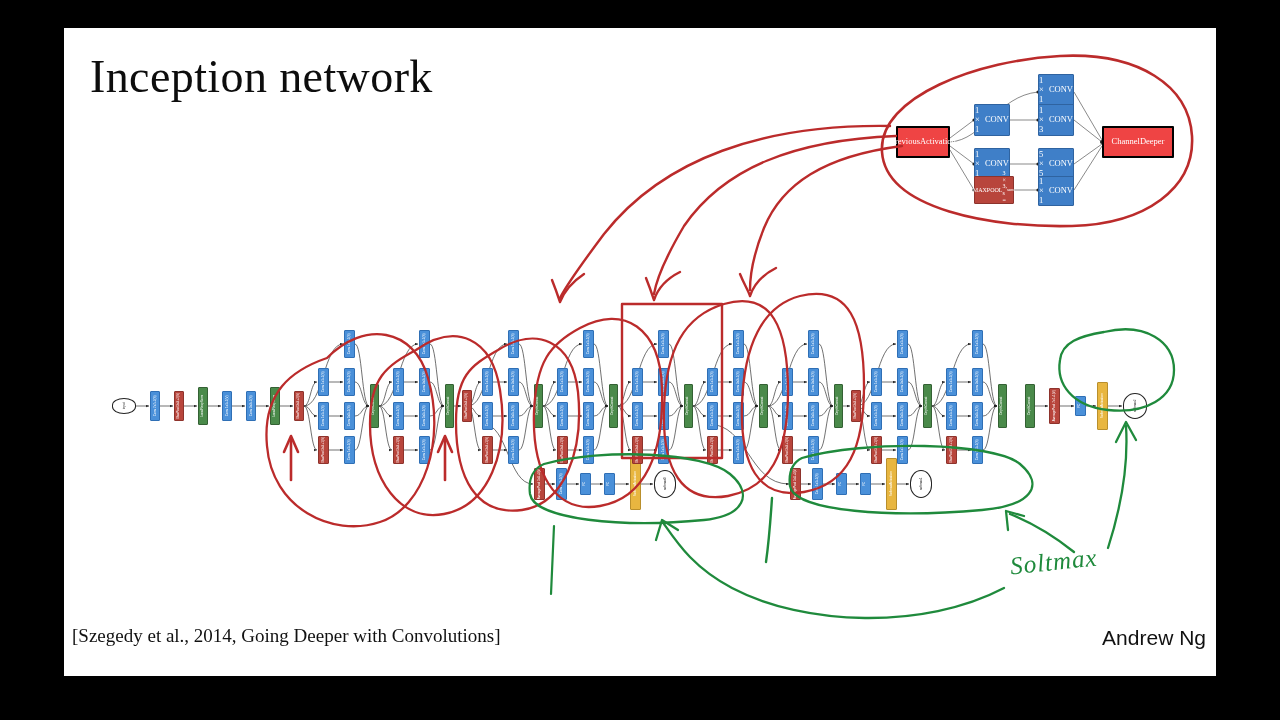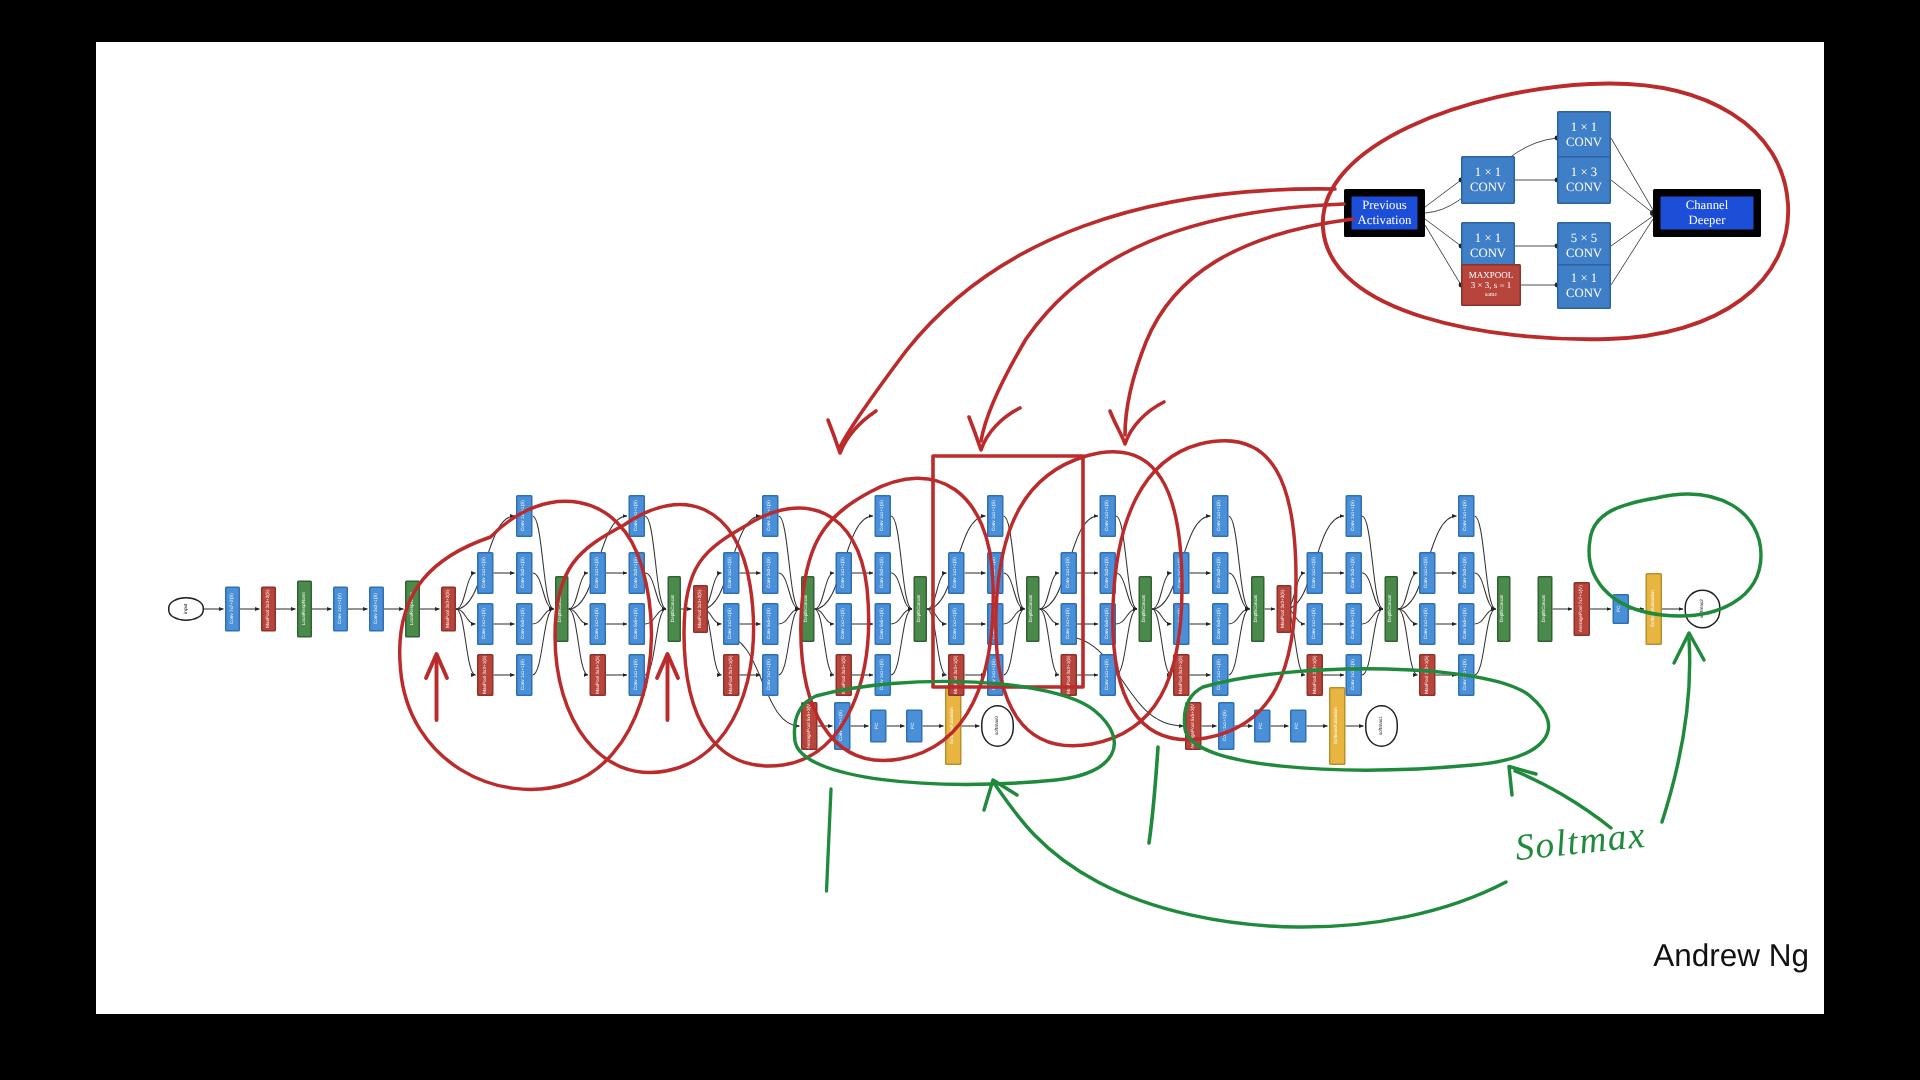--- a/index.html
+++ b/index.html
@@ -34,44 +34,46 @@
   .t-norm{background:#4a8a4a;border:0.6px solid #346134;}
   .t-soft{background:#e8b640;border:0.6px solid #b98f2c;}
   .t-fc{background:#4a90d9;border:0.6px solid #2f6fb5;}
   .t-out{background:#ffffff;border:0.8px solid #222;color:#111;
          border-radius:50%/45%;}
   .t-out span{font-size:3.1px;}
 
   
   #imod{position:absolute;left:824px;top:28px;width:280px;height:170px;}
   .ibox{position:absolute;box-sizing:border-box;display:flex;
-        flex-direction:column;align-items:center;justify-content:center;
+        flex-direction:row;align-items:center;justify-content:center;
         color:#fff;font-family:"Liberation Serif",serif;
-        font-size:8.5px;line-height:1.12;text-align:right;border-radius:1px;}
+        font-size:8.5px;line-height:1.12;text-align:left;border-radius:1px;}
   .iconv{background:#3f7fc8;border:1px solid #2f63a0;}
-  .igreen{background:#1d4ed8;border:5px solid #000000;}
+  .igreen{background:#ef4444;border:2px solid #000000;}
   .ired{background:#b8453c;border:1px solid #8c332c;}
   .ibox .sm{font-size:6px;}
   .ibox .xs{font-size:4px;}
 
   svg{position:absolute;left:0;top:0;overflow:visible;}
   .ink{fill:none;stroke-linecap:round;stroke-linejoin:round;}
   .red-ink{stroke:#bb2b2b;}
   .green-ink{stroke:#1f8a3c;}
   .thin{stroke:#3a3a3a;stroke-width:.6;fill:none;}
   #hand-softmax{position:absolute;left:946px;top:520px;
                 font-family:"Liberation Serif",serif;font-style:italic;
                 font-size:25px;color:#1f8a3c;transform:rotate(-6deg);
                 white-space:nowrap;letter-spacing:1px;}
 </style>
 </head>
 <body>
 
 <div id="slide">
 
+  <div id="title">Inception network</div>
+  <div id="citation">[Szegedy et al., 2014, Going Deeper with Convolutions]</div>
   <div id="signature">Andrew Ng</div>
 
   <div id="net" style="position:absolute;left:0;top:0;width:1152px;height:648px;">
       <svg width="1152" height="648" viewBox="0 0 1152 648">
         <defs>
           <marker id="ah" markerWidth="5" markerHeight="5" refX="4.2" refY="1.8" orient="auto">
             <path d="M0,0 L4.4,1.8 L0,3.6 z" fill="#222"></path>
           </marker>
         </defs>
         <path d="M72,378 L85,378" stroke="#333" stroke-width="0.7" fill="none" marker-end="url(#ah)"></path>

